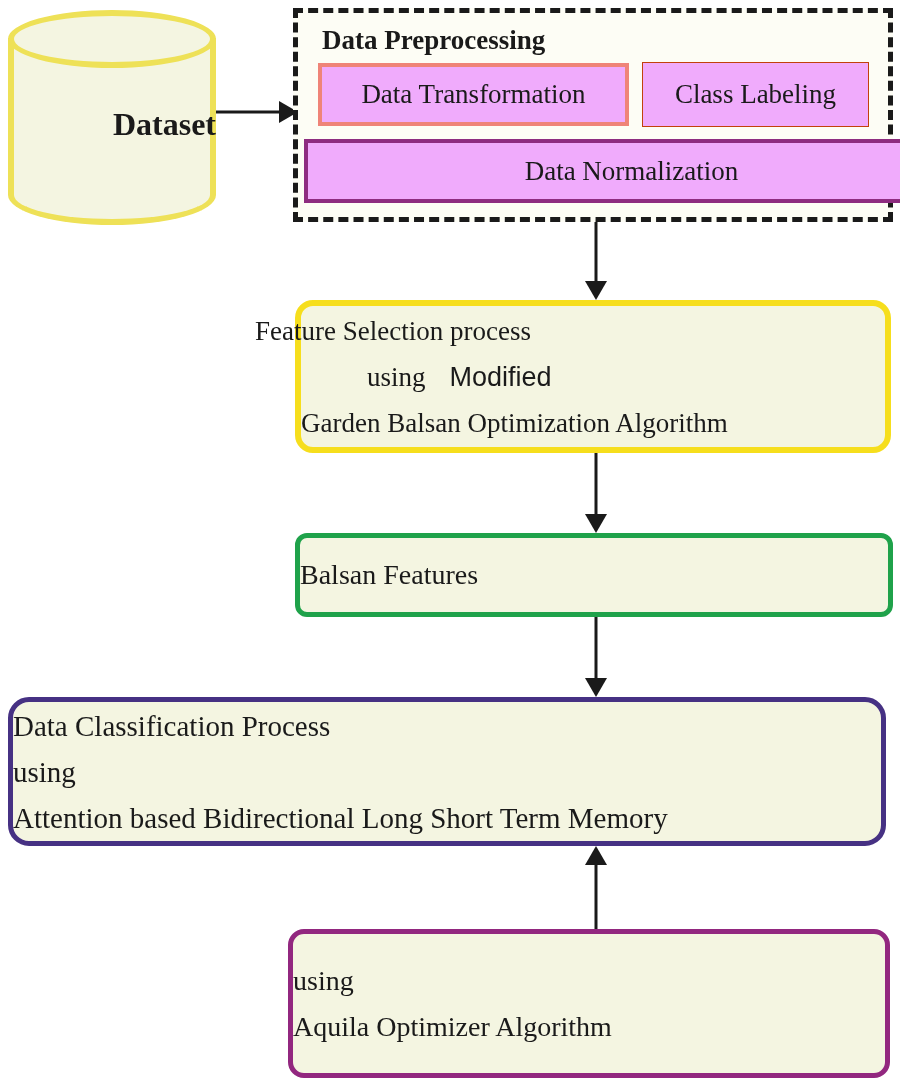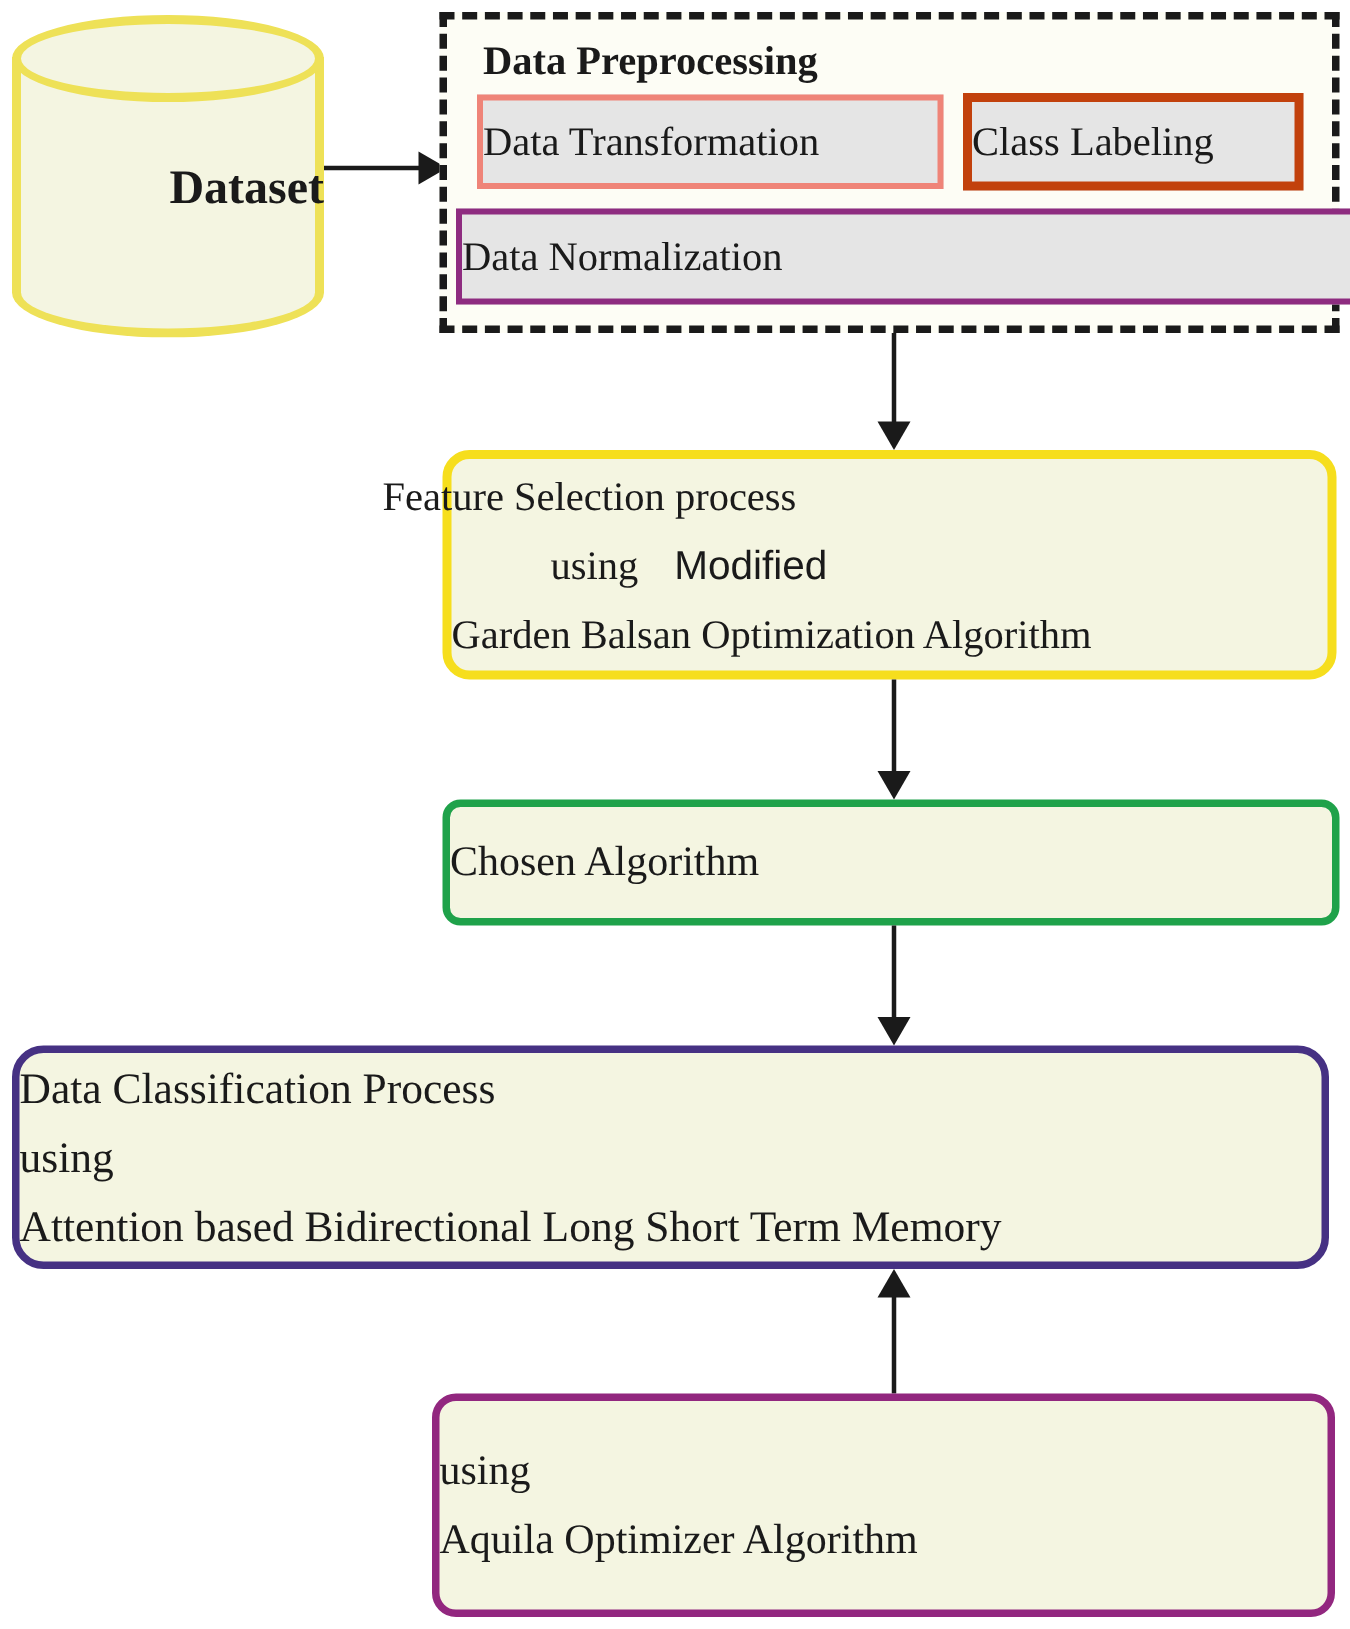--- a/index.html
+++ b/index.html
@@ -13,24 +13,24 @@
     background:#f4f5e1;border:6px solid #eee157;border-top:none;
     border-radius:0 0 104px 104px / 0 0 30px 30px;z-index:1;}
   .cyl-top{position:absolute;left:0;right:0;top:0;height:58px;box-sizing:border-box;
     background:#f4f5e1;border:6px solid #eee157;border-radius:50%;z-index:2;}
   .cyl-label{position:absolute;left:0;right:0;top:96px;text-align:right;z-index:3;
     font-weight:bold;font-size:32px;}
   
   #preprocessing{position:absolute;left:293px;top:8px;width:600px;height:214px;box-sizing:border-box;
     border:5px dashed #1a1a1a;background:#fdfdf5;}
   .prep-title{position:absolute;left:24px;top:12px;font-weight:bold;font-size:27px;}
-  .prep-box{position:absolute;box-sizing:border-box;background:#e5e5e5;
-    display:flex;align-items:center;font-size:27px;}
+  .prep-box{position:absolute;box-sizing:border-box;background:#f0abfc;
+    display:flex;align-items:center;justify-content:center;font-size:27px;}
   #box-transformation{left:20px;top:50px;width:311px;height:63px;border:4px solid #ef8478;}
-  #box-classlabel{left:344px;top:49px;width:227px;height:65px;border:6px solid #c2410c;}
+  #box-classlabel{left:344px;top:49px;width:227px;height:65px;border:1px solid #c2410c;}
   #box-normalization{left:6px;top:126px;width:655px;height:64px;border:4px solid #8e2c80;}
   
   .flow-box{position:absolute;box-sizing:border-box;background:#f4f5e1;
     display:flex;flex-direction:column;align-items:flex-start;justify-content:center;}
   #box-feature{left:295px;top:300px;width:596px;height:153px;border:6px solid #f6de1d;border-radius:18px;
     font-size:27px;line-height:46px;}
   #box-chosen{left:295px;top:533px;width:598px;height:84px;border:5px solid #1fa24a;border-radius:12px;
     font-size:28px;}
   #box-classification{left:8px;top:697px;width:878px;height:149px;border:5px solid #463183;border-radius:21px;
     font-size:29px;line-height:46px;}
@@ -99,21 +99,21 @@
     </div>
     <div>Garden Balsan Optimization Algorithm</div>
   </div>
 
   <div id="arrow-3" class="arrow arrow-down">
     <div class="shaft-v"></div>
     <div class="head-down"></div>
   </div>
 
   <div id="box-chosen" class="flow-box">
-    <div>Chosen Algorithm</div>
+    <div>Balsan Features</div>
   </div>
 
   <div id="arrow-4" class="arrow arrow-down">
     <div class="shaft-v"></div>
     <div class="head-down"></div>
   </div>
 
   <div id="box-classification" class="flow-box">
     <div>Data Classification Process</div>
     <div>using</div>

